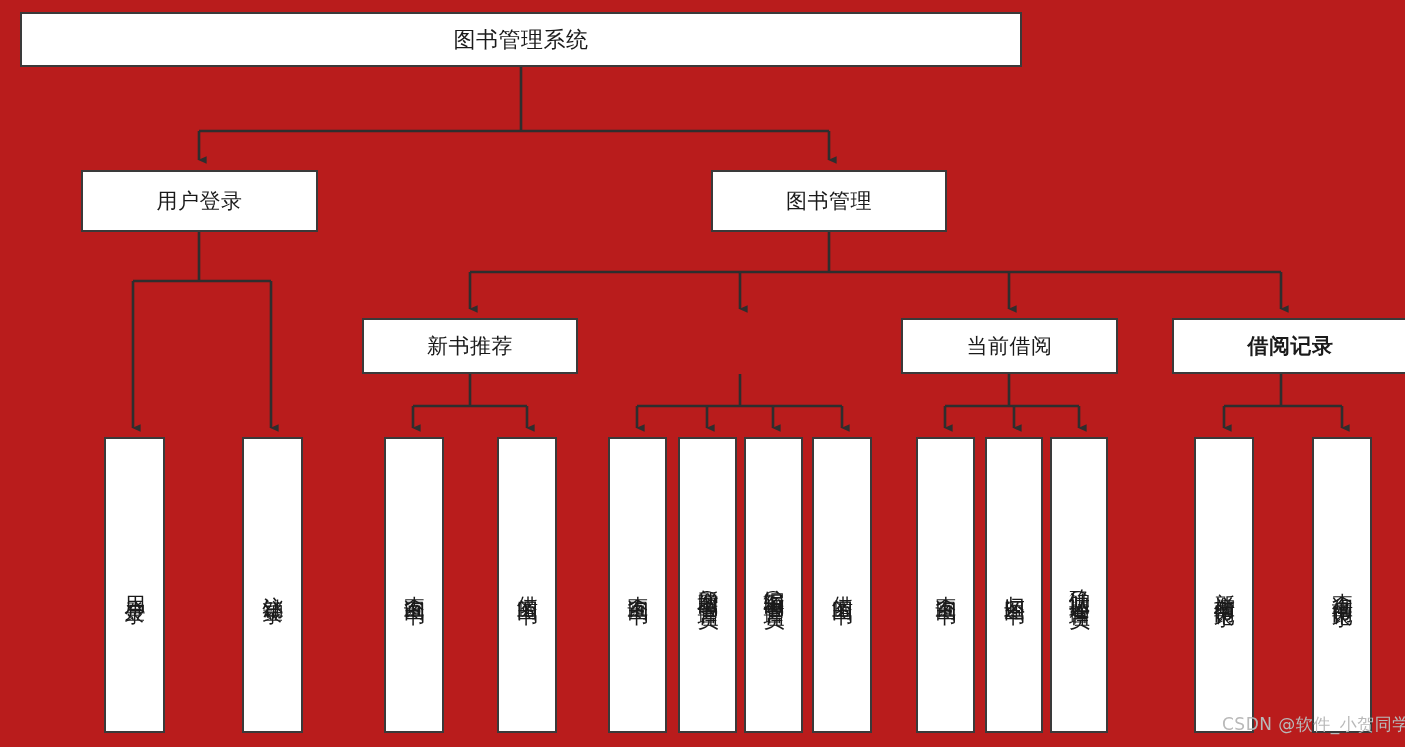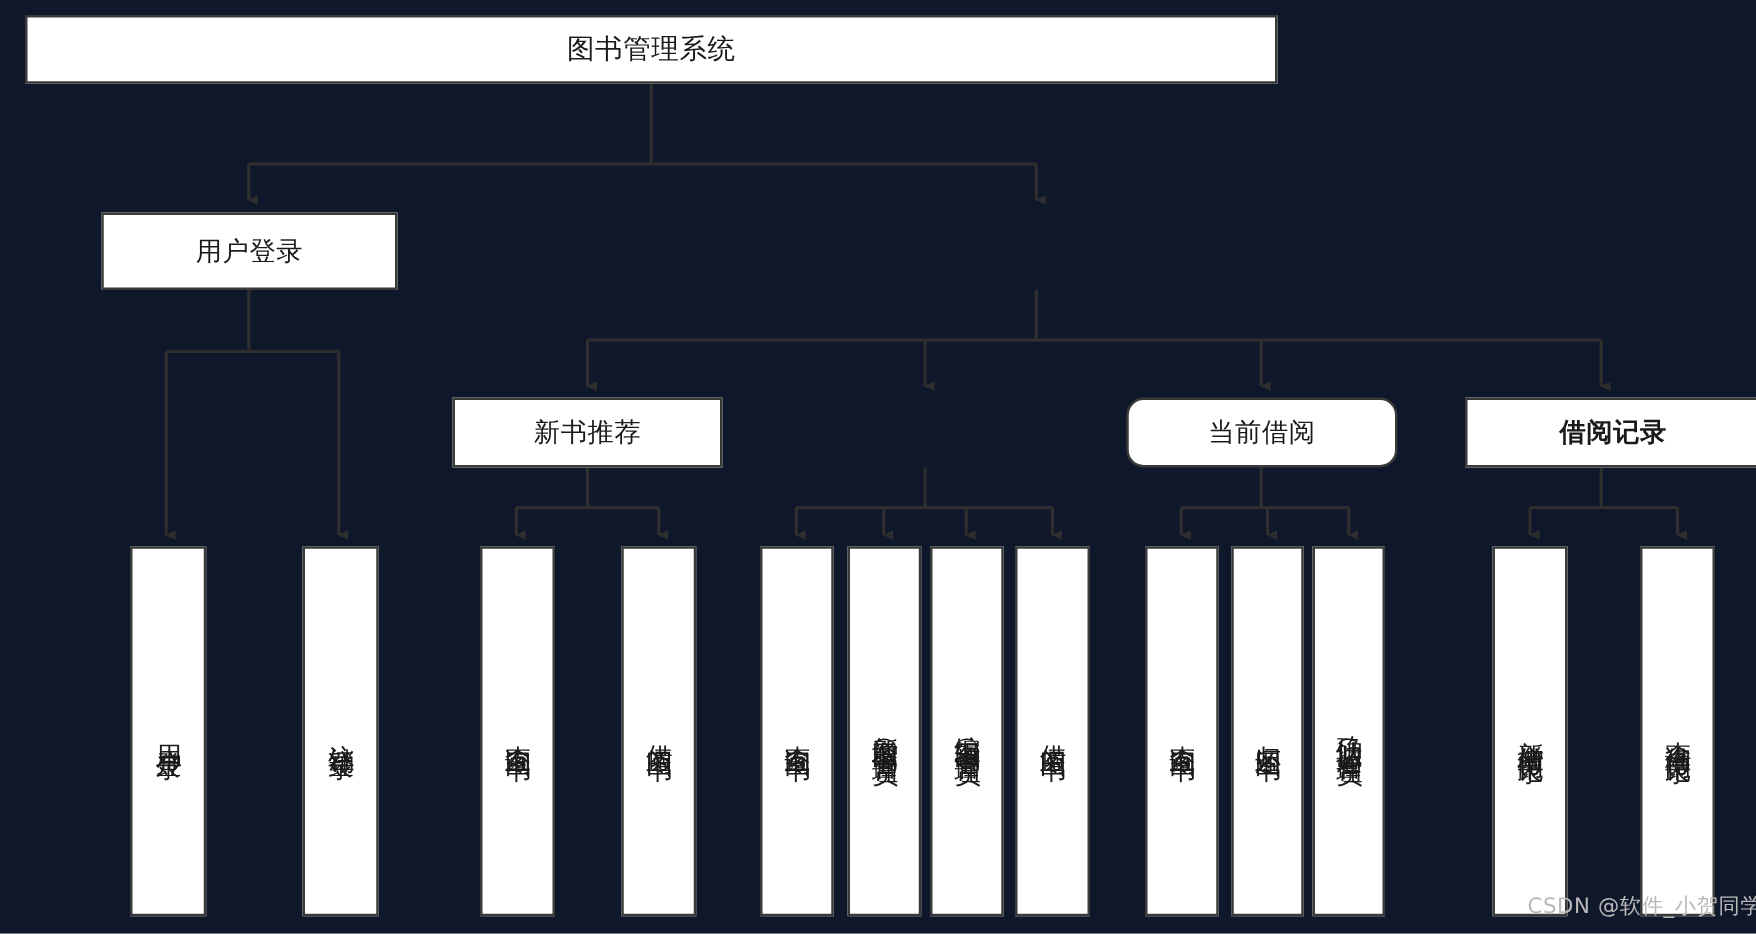--- a/index.html
+++ b/index.html
@@ -8,21 +8,21 @@
     padding: 0;
     background: #ffffff;
   }
   body {
     font-family: "DejaVu Sans", "Liberation Sans", sans-serif;
   }
   #canvas {
     position: relative;
     width: 1405px;
     height: 747px;
-    background: #0f172a;
+    background: #b91c1c;
     overflow: hidden;
   }
   #wires {
     position: absolute;
     left: 0;
     top: 0;
     width: 1405px;
     height: 747px;
     pointer-events: none;
   }
@@ -134,27 +134,30 @@
   </svg>
 
   <div class="node h-node title-node" style="left:20px; top:12px; width:1002px; height:55px;">
     <span class="lbl">图书管理系统</span>
   </div>
 
   <div class="node h-node" style="left:81px; top:170px; width:237px; height:62px;">
     <span class="lbl">用户登录</span>
   </div>
 
+  <div class="node h-node" style="left:711px; top:170px; width:236px; height:62px;">
+    <span class="lbl">图书管理</span>
+  </div>
 
   <div class="node h-node" style="left:362px; top:318px; width:216px; height:56px;justify-content:center;">
     <span class="lbl">新书推荐</span>
   </div>
 
 
-  <div class="node h-node" style="left:901px; top:318px; width:217px; height:56px;border-radius:14px;">
+  <div class="node h-node" style="left:901px; top:318px; width:217px; height:56px;">
     <span class="lbl">当前借阅</span>
   </div>
 
   <div class="node h-node" style="left:1172px; top:318px; width:237px; height:56px;font-weight:bold;">
     <span class="lbl">借阅记录</span>
   </div>
 
   <div class="node v-node" style="left:104px; top:437px; width:61px; height:296px;">
     <span class="lbl">用户登录</span>
   </div>

